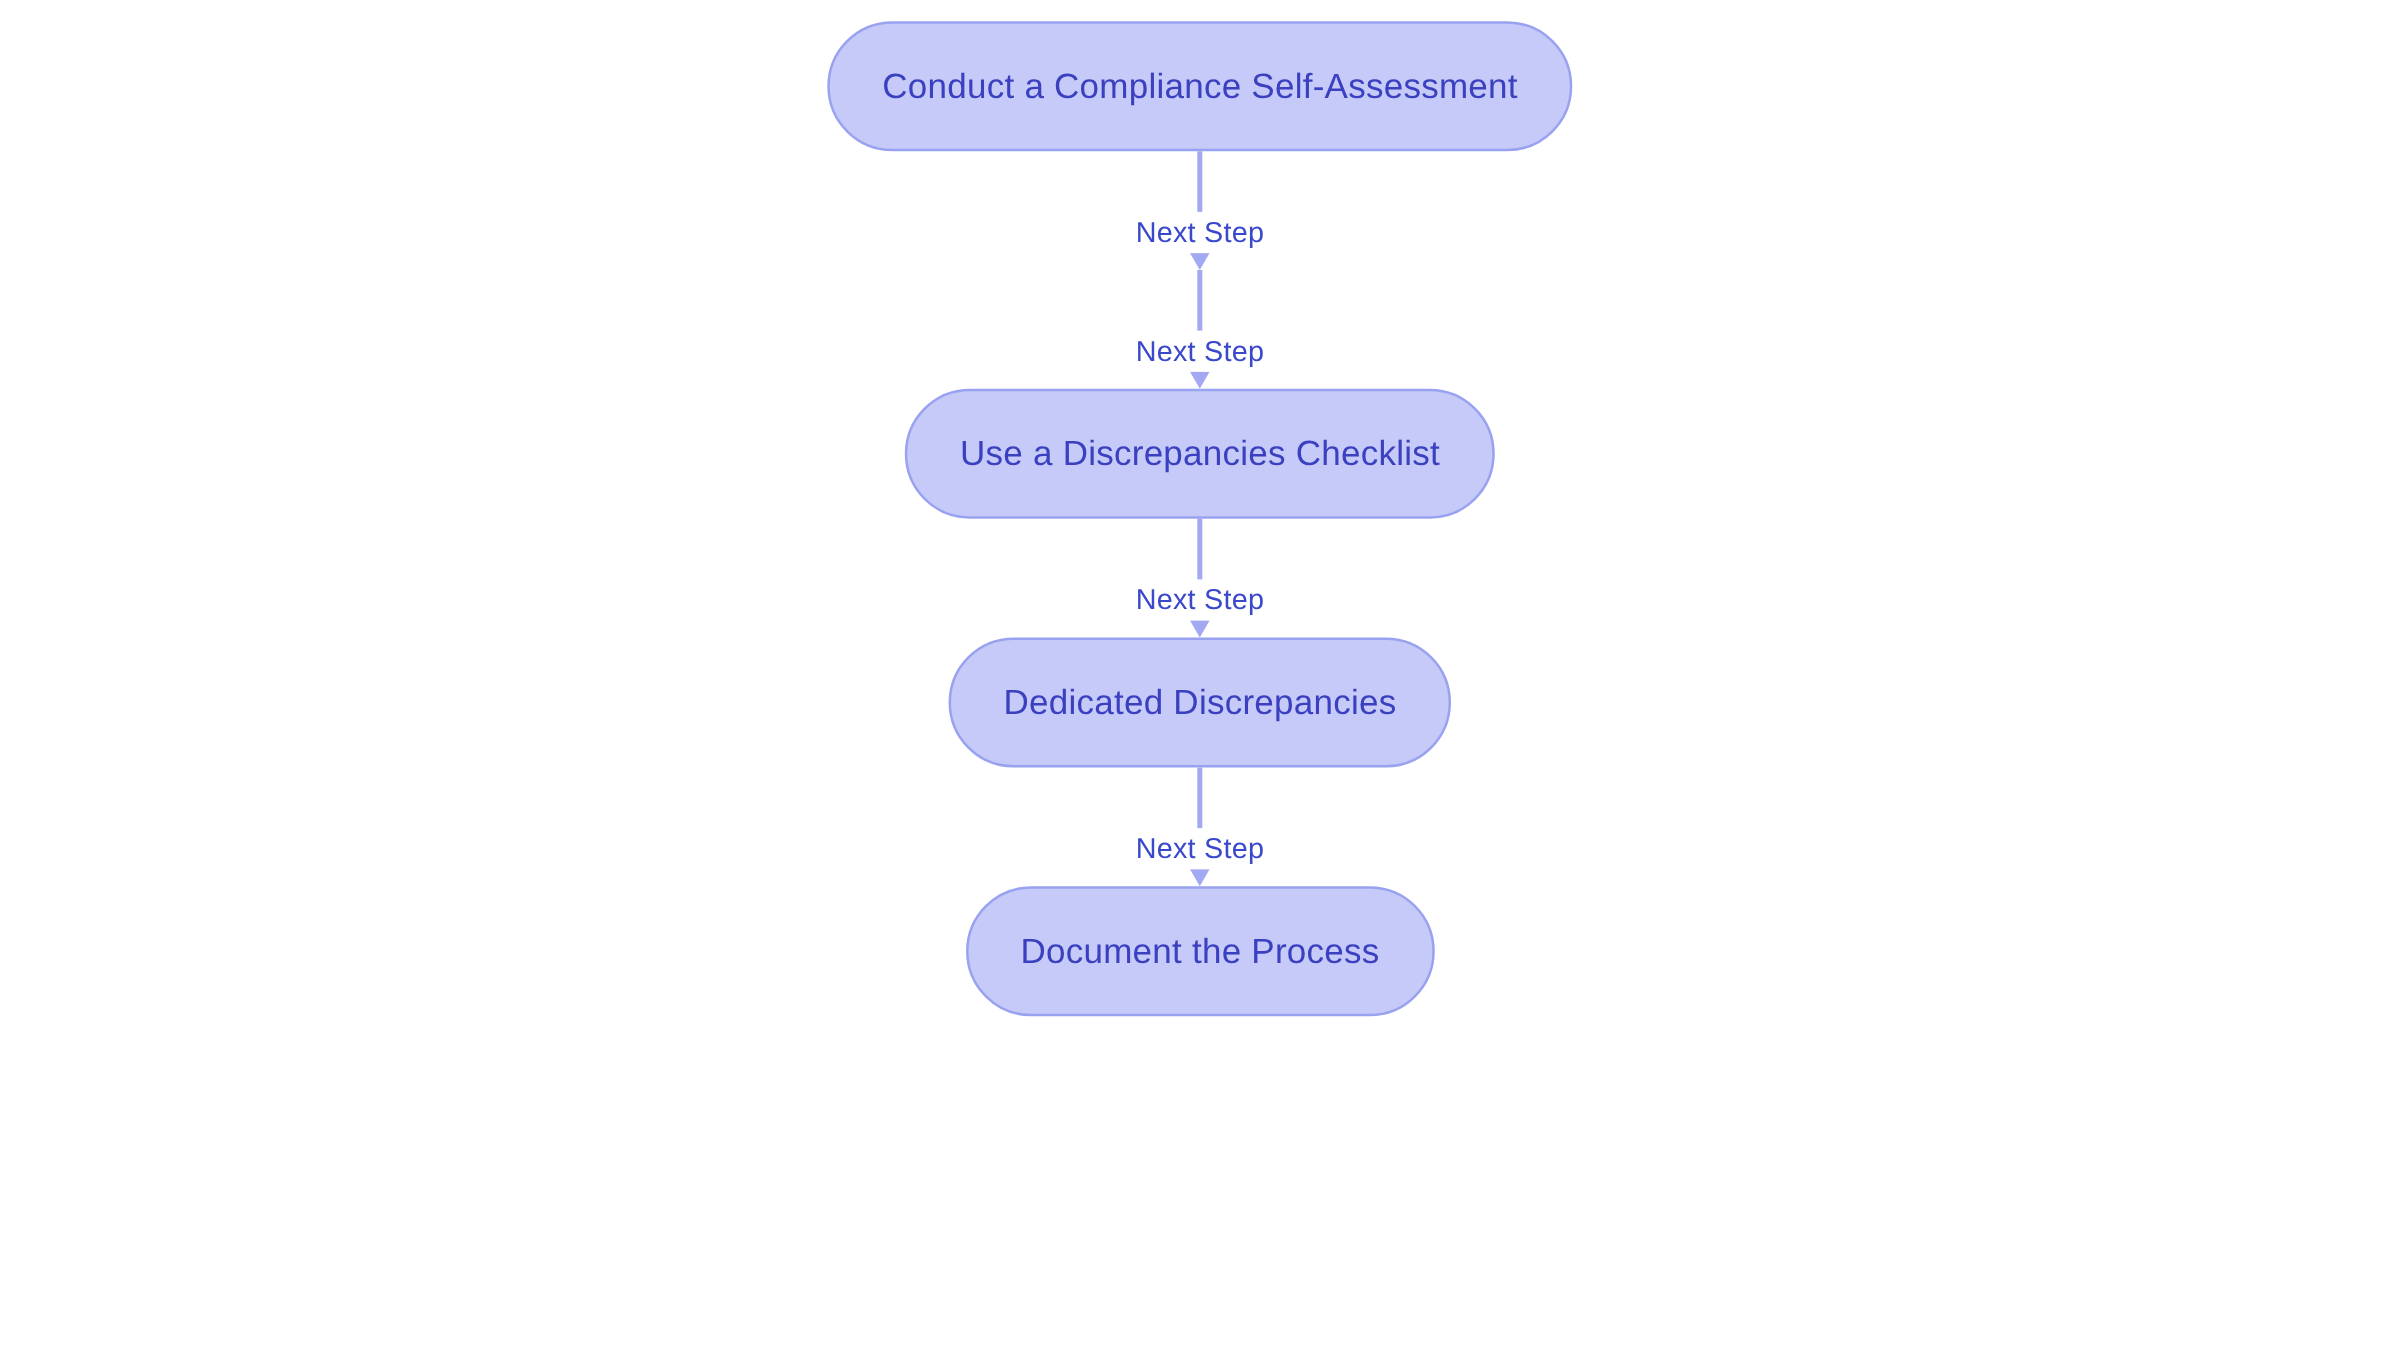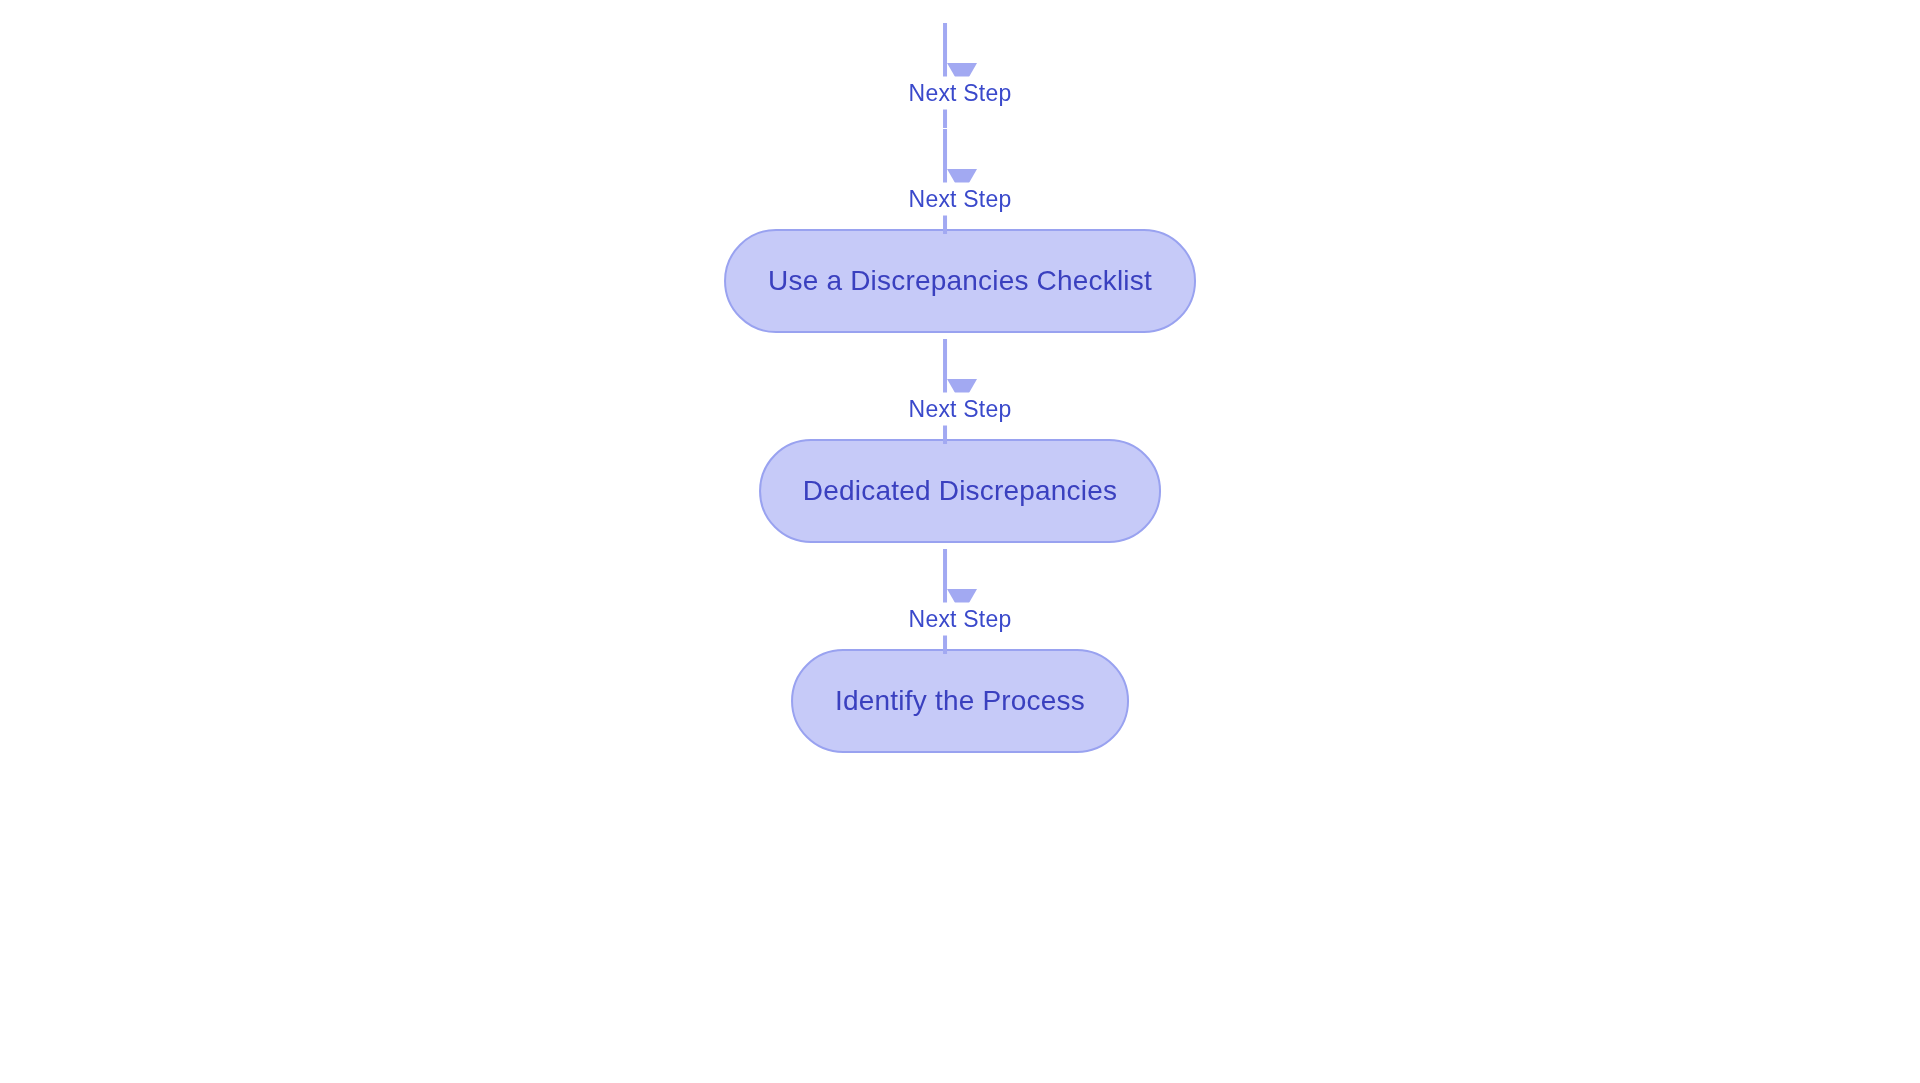--- a/index.html
+++ b/index.html
@@ -39,24 +39,23 @@
   .node-label {
     font-size: 28px;
     font-weight: 500;
     letter-spacing: 0.2px;
     color: var(--node-text, #3a40bf);
   }
   .connector {
     position: relative;
     height: 95px;
     display: flex;
-    flex-direction: row;
+    flex-direction: column;
     align-items: center;
     justify-content: flex-start;
-    margin-top: 11px;
   }
   .edge-line {
     width: 4px;
     height: 105px;
     background: var(--edge-line, #a2a9f2);
   }
   .arrow-head {
     width: 0;
     height: 0;
     border-left: 15px solid transparent;
@@ -76,20 +75,23 @@
     color: var(--edge-label-text, #3a49cb);
     white-space: nowrap;
   }
 </style>
 </head>
 <body>
 
 <div class="canvas">
   <div class="flow">
 
+    <div class="node">
+      <span class="node-label">Conduct a Compliance Self-Assessment</span>
+    </div>
 
     <div class="connector">
       <div class="edge-line"></div>
       <div class="arrow-head"></div>
       <span class="edge-label">Next Step</span>
     </div>
 
 
     <div class="connector">
       <div class="edge-line"></div>
@@ -111,17 +113,17 @@
       <span class="node-label">Dedicated Discrepancies</span>
     </div>
 
     <div class="connector">
       <div class="edge-line"></div>
       <div class="arrow-head"></div>
       <span class="edge-label">Next Step</span>
     </div>
 
     <div class="node">
-      <span class="node-label">Identify the Process</span>
+      <span class="node-label">Document the Process</span>
     </div>
 
   </div>
 </div>
 
 </body></html>

